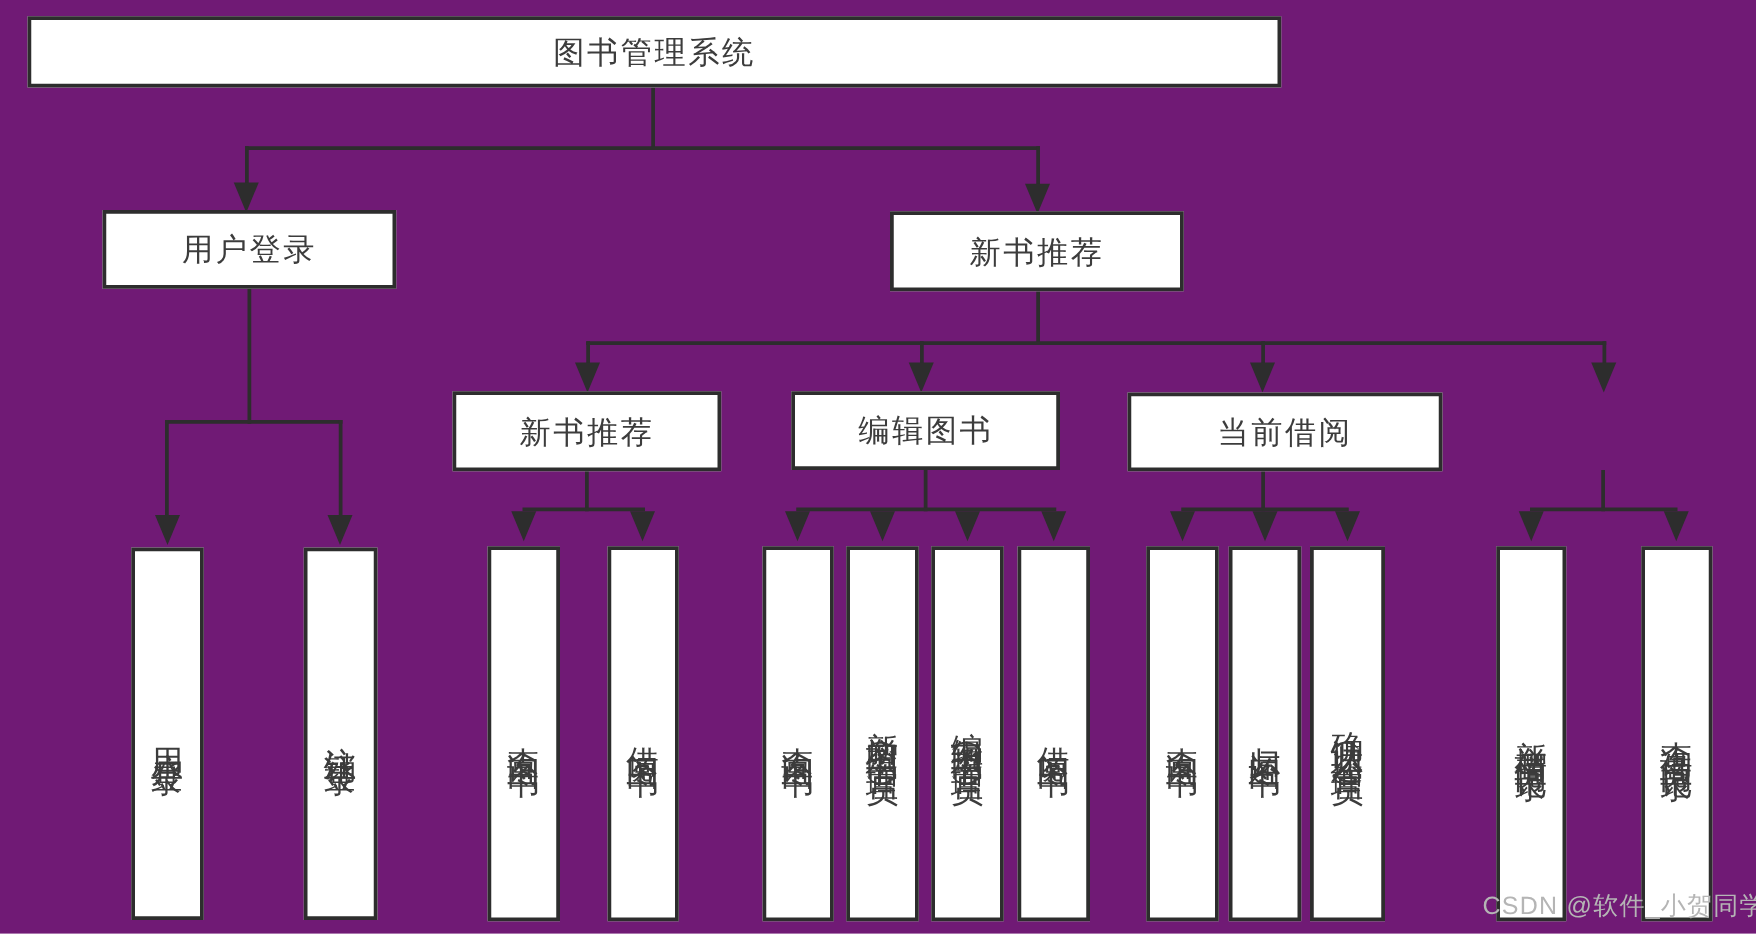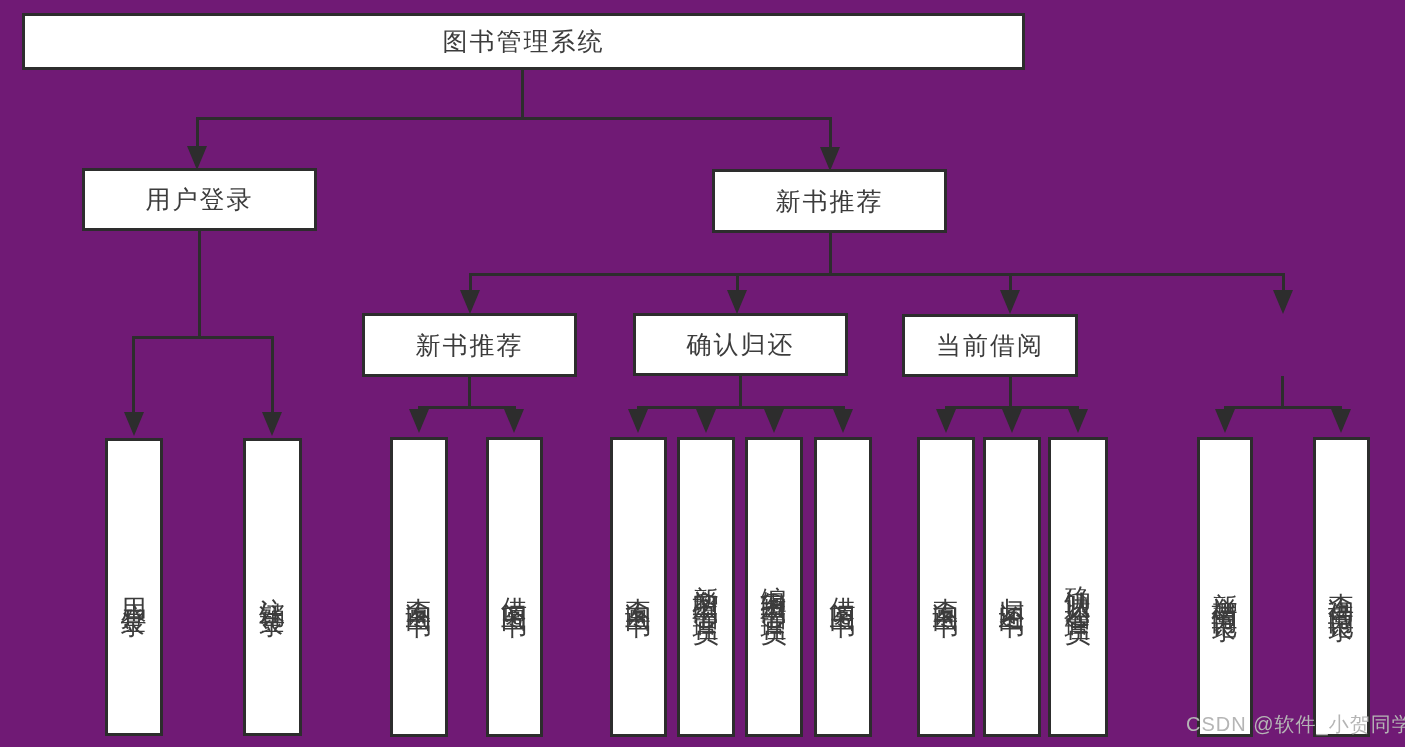--- a/index.html
+++ b/index.html
@@ -103,22 +103,22 @@
   <div class="line" style="left:736px; top:273px; width:3px; height:21px;"></div>
   <div class="arrow" style="left:727px; top:290px;"></div>
 
   <div class="line" style="left:1009px; top:273px; width:3px; height:21px;"></div>
   <div class="arrow" style="left:1000px; top:290px;"></div>
 
   <div class="line" style="left:1282px; top:273px; width:3px; height:21px;"></div>
   <div class="arrow" style="left:1273px; top:290px;"></div>
 
   <div class="hbox" style="left:362px; top:313px; width:215px; height:64px;">新书推荐</div>
-  <div class="hbox" style="left:633px; top:313px; width:215px; height:63px;">确认归还</div>
-  <div class="hbox" style="left:902px; top:314px; width:176px; height:63px;">当前借阅</div>
+  <div class="hbox" style="left:633px; top:313px; width:215px; height:63px;">编辑图书</div>
+  <div class="hbox" style="left:902px; top:314px; width:252px; height:63px;">当前借阅</div>
 
   <div class="line" style="left:468px; top:376px; width:3px; height:33px;"></div>
   <div class="line" style="left:418px; top:406px; width:98px; height:3px;"></div>
   <div class="arrow" style="left:409px; top:409px;"></div>
   <div class="arrow" style="left:504px; top:409px;"></div>
 
   <div class="line" style="left:739px; top:376px; width:3px; height:33px;"></div>
   <div class="line" style="left:637px; top:406px; width:208px; height:3px;"></div>
   <div class="arrow" style="left:628px; top:409px;"></div>
   <div class="arrow" style="left:696px; top:409px;"></div>

